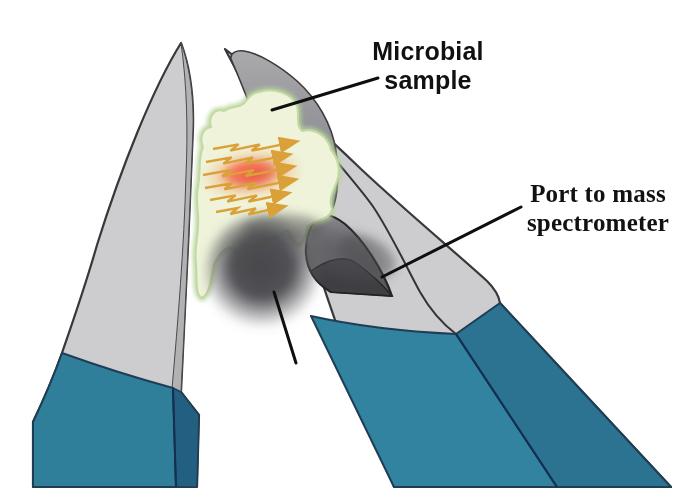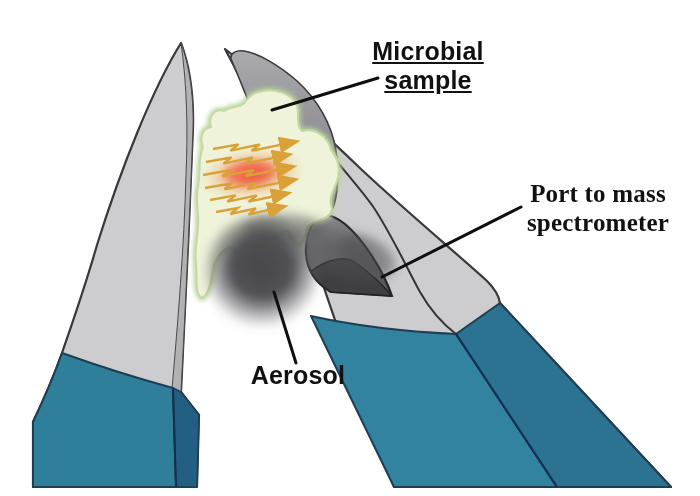--- a/index.html
+++ b/index.html
@@ -12,21 +12,21 @@
   .fig-label{
     position:absolute;
     font-weight:bold;
     font-size:25px;
     line-height:29px;
     color:var(--label_color,#111);
     text-align:center;
     white-space:pre-line;
     letter-spacing:0.2px;
   }
-  #lbl-sample{left:368px;top:37px;width:120px;text-decoration:underline;}
+  #lbl-sample{left:368px;top:37px;width:120px;}
   #lbl-port{left:500px;top:179px;width:196px;font-family:Liberation Serif, serif;}
   #lbl-aerosol{left:243px;top:361px;width:110px;}
 </style>
 </head>
 <body>
 
 <div class="stage">
 
   <svg width="700" height="496" viewBox="0 0 700 496" aria-hidden="true">
     <defs>
@@ -121,14 +121,13 @@
       <path d="M274,292 L296,363"></path>
     </g>
   </svg>
 
   <div class="fig-label" id="lbl-sample">Microbial
 sample</div>
 
   <div class="fig-label" id="lbl-port">Port to mass
 spectrometer</div>
 
-  <div class="fig-label" id="lbl-aerosol">Aerosol</div>
 </div>
 
 </body></html>

